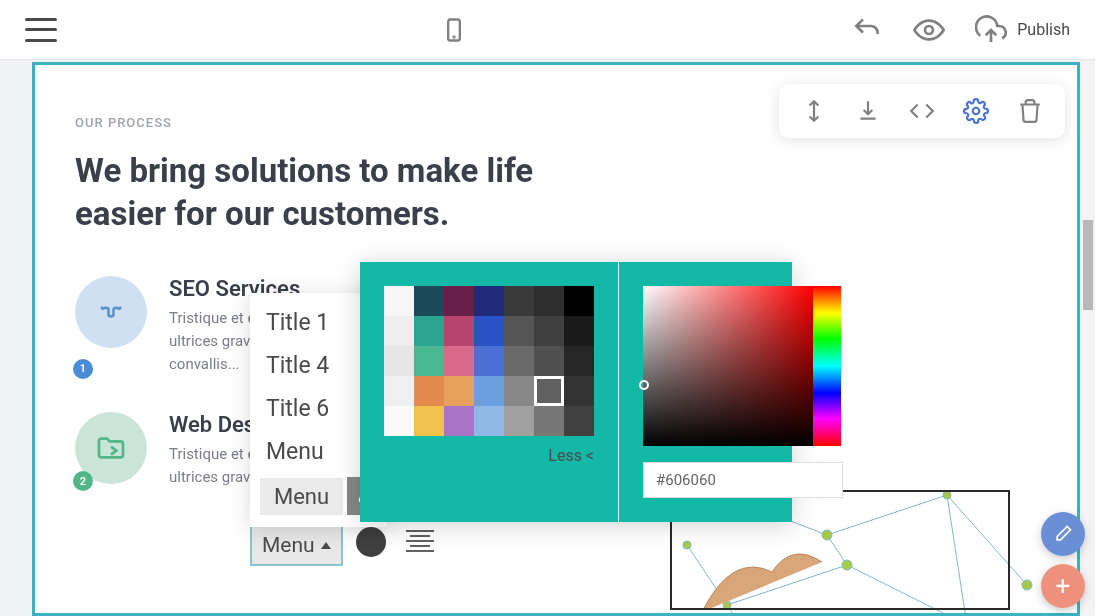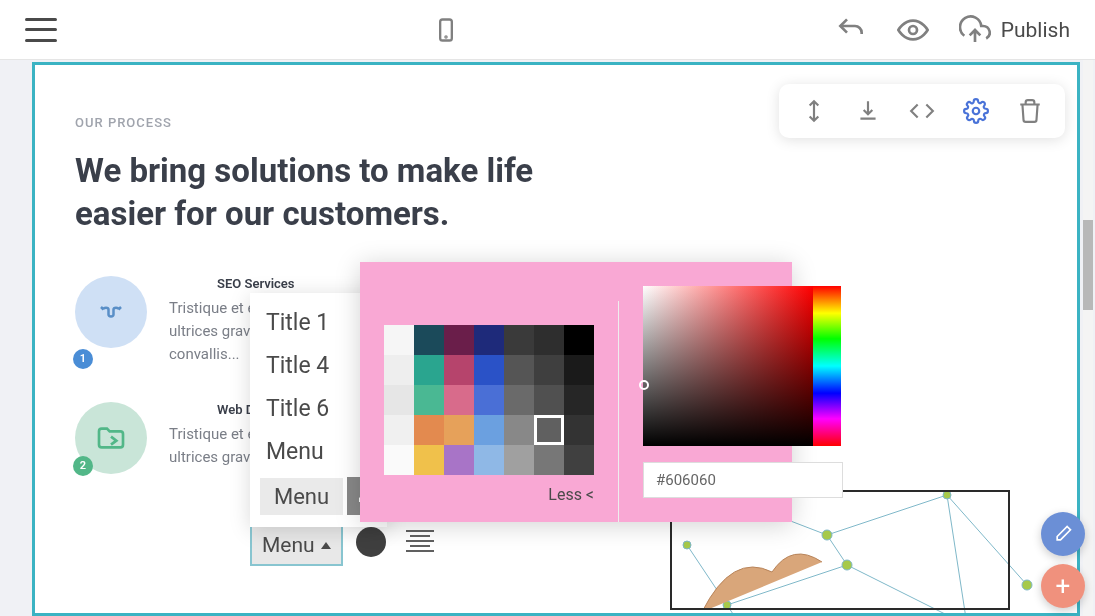--- a/index.html
+++ b/index.html
@@ -7,37 +7,37 @@
 
 
 .top-toolbar { height: 60px; background: #fff; border-bottom: 1px solid #e5e5e5; display: flex; align-items: center; justify-content: space-between; padding: 0 25px; }
 .tb-left { display: flex; align-items: center; gap: 20px; }
 .tb-center { display: flex; align-items: center; }
 .tb-right { display: flex; align-items: center; gap: 30px; }
 .hamburger { width: 32px; height: 24px; display: flex; flex-direction: column; justify-content: space-between; cursor: pointer; }
 .hamburger span { height: 3px; background: #4a4a4a; border-radius: 2px; }
 .icon-svg { width: 28px; height: 28px; color: #808080; cursor: pointer; }
 .icon-svg-lg { width: 32px; height: 32px; }
-.publish { display: flex; align-items: center; gap: 10px; color: #4a4a4a; font-size: 21px; cursor: pointer; }
+.publish { display: flex; align-items: center; gap: 10px; color: #4a4a4a; font-size: 16px; cursor: pointer; }
 
 
 .canvas-wrap { position: absolute; top: 62px; left: 32px; right: 15px; bottom: 0; border: 3px solid #3bb3c3; background: #fff; padding: 50px 40px 0; overflow: hidden; }
 .section-label { font-size: 13px; color: #a0a4ad; letter-spacing: 1px; font-weight: 500; }
 .section-heading { font-size: 33px; color: #3a3f4a; font-weight: 700; margin-top: 20px; line-height: 1.3; max-width: 520px; }
 
 .features { margin-top: 40px; }
 .feature-row { display: flex; gap: 22px; margin-bottom: 35px; }
 .feature-icon-wrap { position: relative; flex-shrink: 0; }
 .feature-icon { width: 72px; height: 72px; border-radius: 50%; display: flex; align-items: center; justify-content: center; }
 .feature-icon.blue { background: #cfe0f5; }
 .feature-icon.green { background: #c9e5d8; }
 .feature-badge { position: absolute; bottom: -2px; left: -2px; width: 20px; height: 20px; border-radius: 50%; color: #fff; font-size: 11px; display: flex; align-items: center; justify-content: center; font-weight: 600; }
 .feature-badge.blue { background: #4a8dd6; }
 .feature-badge.green { background: #52b788; }
-.feature-text h3 { font-size: 13px; color: #3a3f4a; font-weight: 600; margin-bottom: 6px; margin-left: 48px; }
+.feature-text h3 { font-size: 22px; color: #3a3f4a; font-weight: 600; margin-bottom: 6px; }
 .feature-text p { font-size: 15px; color: #7a7e87; line-height: 1.55; max-width: 300px; }
 
 
 .float-tb { position: absolute; top: 84px; right: 30px; background: #fff; border-radius: 10px; box-shadow: 0 2px 14px rgba(0,0,0,0.12); display: flex; gap: 28px; padding: 14px 22px; align-items: center; z-index: 30; }
 .float-tb .ic { width: 26px; height: 26px; color: #808080; cursor: pointer; }
 .float-tb .ic.blue { color: #4a73d8; }
 
 
 .dropdown { position: absolute; top: 293px; left: 250px; background: #fff; box-shadow: 0 3px 20px rgba(0,0,0,0.15); z-index: 40; padding: 8px 0; }
 .dropdown-item { padding: 8px 24px 8px 16px; font-size: 23px; color: #4a4a4a; cursor: pointer; }
@@ -47,21 +47,21 @@
 
 
 .menu-caret { position: absolute; top: 524px; left: 250px; background: #e8e8e8; border: 2px solid #88c5d0; padding: 7px 10px; display: flex; align-items: center; gap: 6px; font-size: 21px; color: #4a4a4a; cursor: pointer; z-index: 35; }
 .menu-caret-tri { width: 0; height: 0; border-left: 5px solid transparent; border-right: 5px solid transparent; border-bottom: 7px solid #4a4a4a; }
 .color-circle { position: absolute; top: 527px; left: 356px; width: 30px; height: 30px; border-radius: 50%; background: #404040; z-index: 35; cursor: pointer; }
 .align-ic { position: absolute; top: 527px; left: 406px; width: 28px; height: 28px; z-index: 35; cursor: pointer; display: flex; flex-direction: column; gap: 3px; justify-content: center; }
 .align-ic span { height: 2px; background: #606060; }
 .align-ic span:nth-child(1){width:100%} .align-ic span:nth-child(2){width:70%;margin:0 auto} .align-ic span:nth-child(3){width:100%} .align-ic span:nth-child(4){width:70%;margin:0 auto} .align-ic span:nth-child(5){width:100%}
 
 
-.color-picker { position: absolute; top: 262px; left: 360px; width: 432px; background: #f9a8d4; box-shadow: 0 3px 24px rgba(0,0,0,0.18); z-index: 50; display: flex; align-items: flex-end; }
+.color-picker { position: absolute; top: 262px; left: 360px; width: 432px; background: #14b8a6; box-shadow: 0 3px 24px rgba(0,0,0,0.18); z-index: 50; display: flex; }
 .cp-left { width: 267px; padding: 24px 24px 18px; border-right: 1px solid #eee; }
 .swatch-grid { display: grid; grid-template-columns: repeat(7, 1fr); gap: 0; }
 .swatch { width: 30px; height: 30px; cursor: pointer; }
 .swatch.selected { outline: 2px solid #fff; outline-offset: -3px; box-shadow: inset 0 0 0 2px #fff; }
 .less-link { text-align: right; font-size: 16px; color: #4a4a4a; margin-top: 10px; cursor: pointer; }
 .cp-right { width: 249px; padding: 24px; }
 .gradient-area { width: 200px; height: 160px; position: relative; display: flex; }
 .sat-val { width: 170px; height: 160px; position: relative; background: linear-gradient(to top, #000, transparent), linear-gradient(to right, #fff, #ff0000); }
 .sat-pointer { position: absolute; width: 10px; height: 10px; border: 2px solid #fff; border-radius: 50%; left: -4px; bottom: 56px; }
 .hue-strip { width: 28px; height: 160px; background: linear-gradient(to bottom, #ff0000 0%, #ffff00 17%, #00ff00 33%, #00ffff 50%, #0000ff 67%, #ff00ff 83%, #ff0000 100%); }

